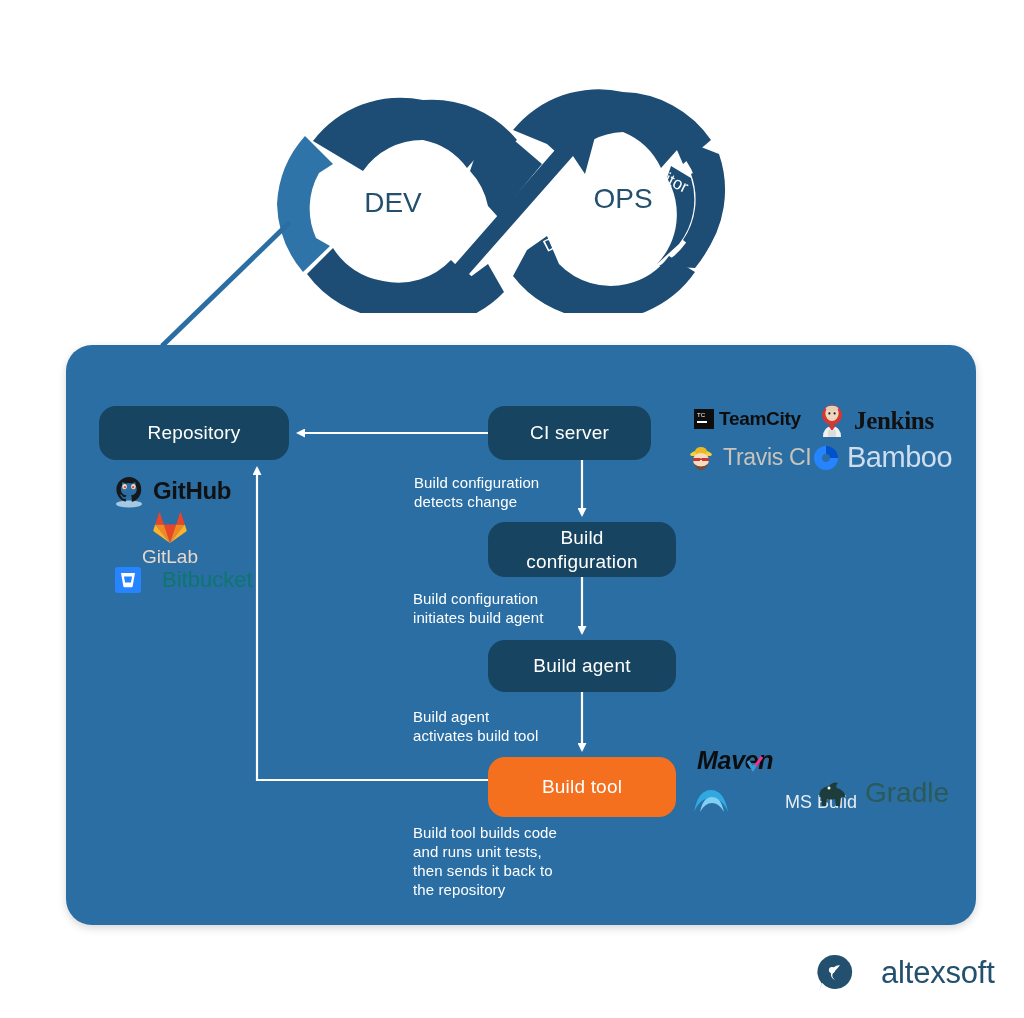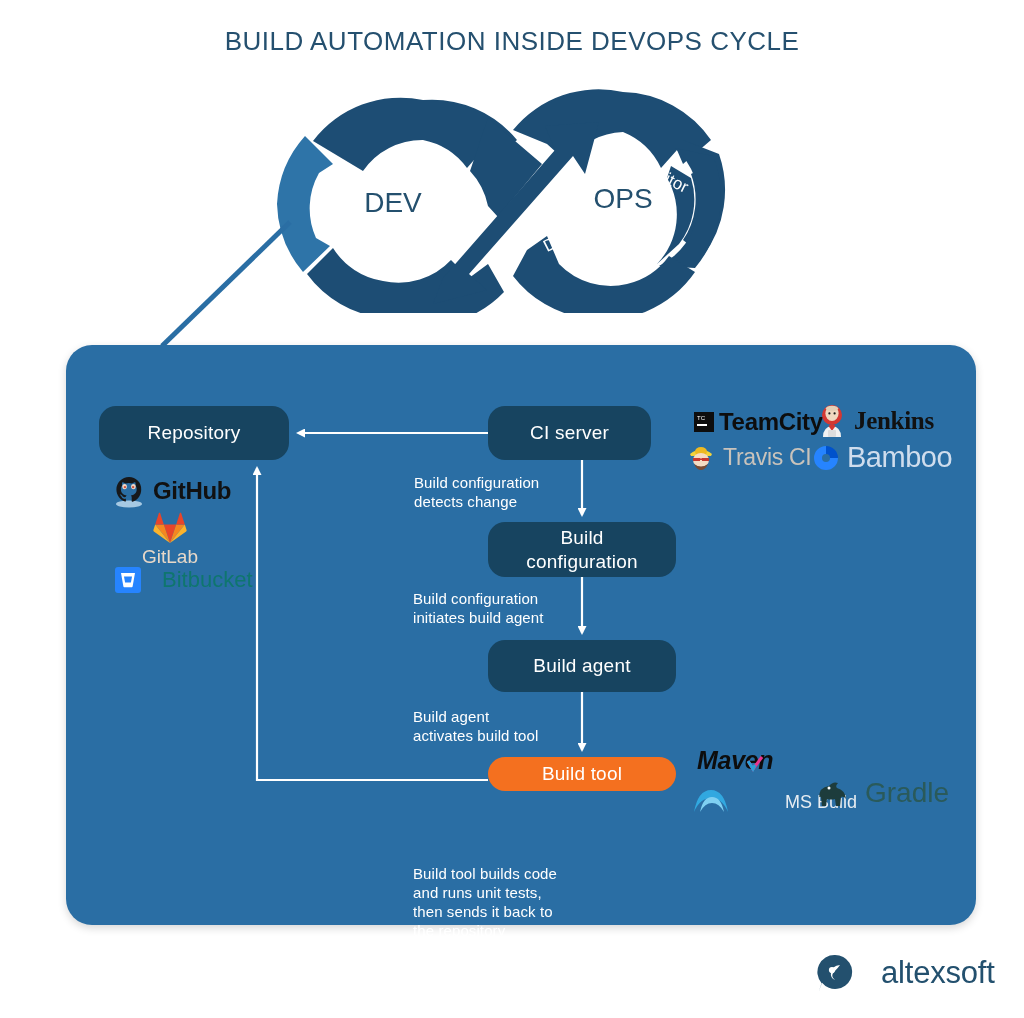--- a/index.html
+++ b/index.html
@@ -34,32 +34,32 @@
   .node{
     position:absolute;border-radius:17px;background:#174460;color:#ffffff;
     display:flex;align-items:center;justify-content:center;text-align:center;
     font-size:19px;line-height:1.22;letter-spacing:.2px;
   }
   .node.accent{background:#f4701f;}
   #n-repository{left:99px;top:406px;width:190px;height:54px;}
   #n-ciserver{left:488px;top:406px;width:163px;height:54px;}
   #n-buildconfig{left:488px;top:522px;width:188px;height:55px;}
   #n-buildagent{left:488px;top:640px;width:188px;height:52px;}
-  #n-buildtool{left:488px;top:757px;width:188px;height:34px;}
+  #n-buildtool{left:488px;top:757px;width:188px;height:60px;}
 
   
   .caption{
     position:absolute;color:#ffffff;font-size:15px;line-height:1.27;
     letter-spacing:.1px;white-space:pre-line;
   }
   #cap-1{left:291px;top:386px;width:210px;text-align:center;}
   #cap-2{left:414px;top:473px;}
   #cap-3{left:413px;top:589px;}
   #cap-4{left:413px;top:707px;}
-  #cap-5{left:413px;top:823px;margin-top:41px;}
+  #cap-5{left:413px;top:823px;}
 
   
   .logo-row{position:absolute;display:flex;align-items:center;}
   .logo-txt{font-weight:700;letter-spacing:-.3px;}
 
   
   #lg-github{left:112px;top:474px;}
   #lg-gitlab{left:142px;top:512px;flex-direction:column;align-items:center;}
   #lg-bitbucket{left:114px;top:566px;}
 
@@ -77,21 +77,20 @@
 
   
   #brand{position:absolute;left:815px;top:953px;display:flex;align-items:center;gap:26px;}
   #brand .word{font-size:31px;color:#23506e;letter-spacing:-.2px;}
 </style>
 </head>
 <body>
 
 <div id="stage">
 
-  <div class="title">BUILD AUTOMATION INSIDE DEVOPS CYCLE</div>
 
   <svg id="loop" viewBox="0 0 500 235">
     <g>
 
       <path fill="#1d4d74" d="M58 63 A110 110 0 0 1 168 22 A110 110 0 0 1 262 62 L232 88 L226 74 L212 90
            A72 72 0 0 0 168 62 A72 72 0 0 0 108 93 Z"></path>
 
       <path fill="#1d4d74" d="M233 40 L287 86 L243 139 L233 128 A72 72 0 0 0 215 93 Z"></path>
 
       <path fill="#1d4d74" d="M78 170 A72 72 0 0 0 128 203 A72 72 0 0 0 196 182 L214 200 L233 186 L249 214
@@ -211,21 +210,21 @@
     </svg>
     <span style="font-size:22px;color:#0f766e;margin-left:20px">Bitbucket</span>
   </div>
 
   <div class="logo-row" id="lg-teamcity">
     <svg width="20" height="20" viewBox="0 0 20 20">
       <rect width="20" height="20" fill="#0d0d0d"></rect>
       <text x="3" y="8" fill="#fff" font-size="6" font-family="Liberation Sans, sans-serif">TC</text>
       <rect x="3" y="12" width="10" height="2" fill="#fff"></rect>
     </svg>
-    <span class="logo-txt" style="font-size:24px;color:#0d0d0d;margin-left:5px">TeamCity</span>
+    <span class="logo-txt" style="font-size:19px;color:#0d0d0d;margin-left:5px">TeamCity</span>
   </div>
 
   <div class="logo-row" id="lg-jenkins">
     <svg width="28" height="34" viewBox="0 0 28 34">
       <circle cx="14" cy="11" r="10" fill="#d33833"></circle>
       <ellipse cx="14" cy="9.5" rx="6.6" ry="7.4" fill="#f0d8c0"></ellipse>
       <ellipse cx="14" cy="4.6" rx="6.2" ry="2.8" fill="#e5cfb6"></ellipse>
       <circle cx="11.4" cy="9.4" r="1.1" fill="#1a1a1a"></circle>
       <circle cx="16.6" cy="9.4" r="1.1" fill="#1a1a1a"></circle>
       <path d="M5 33 q0-10 9-11 q9 1 9 11 z" fill="#f2f2f2"></path>

